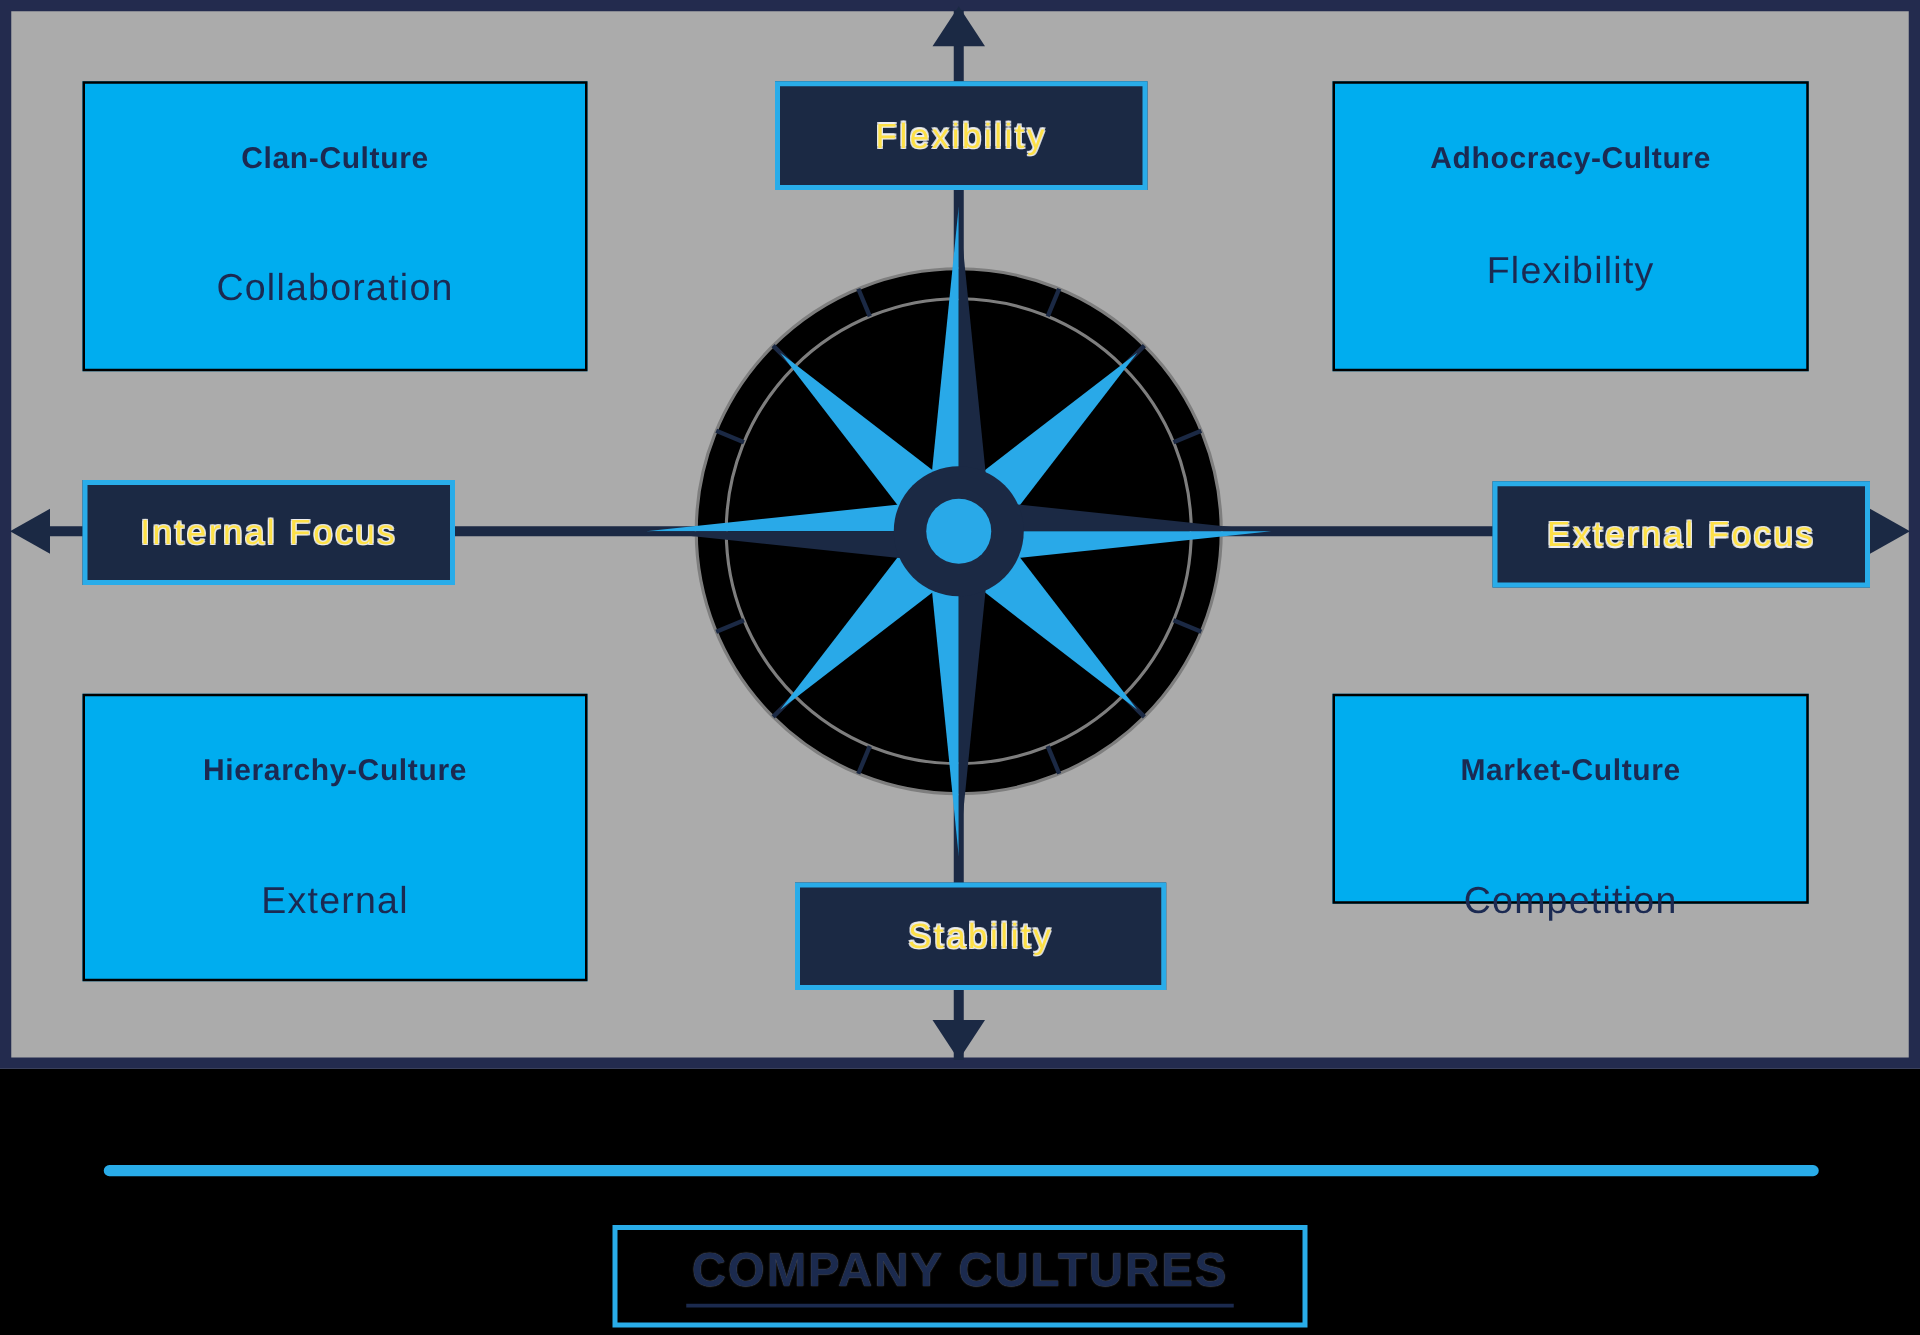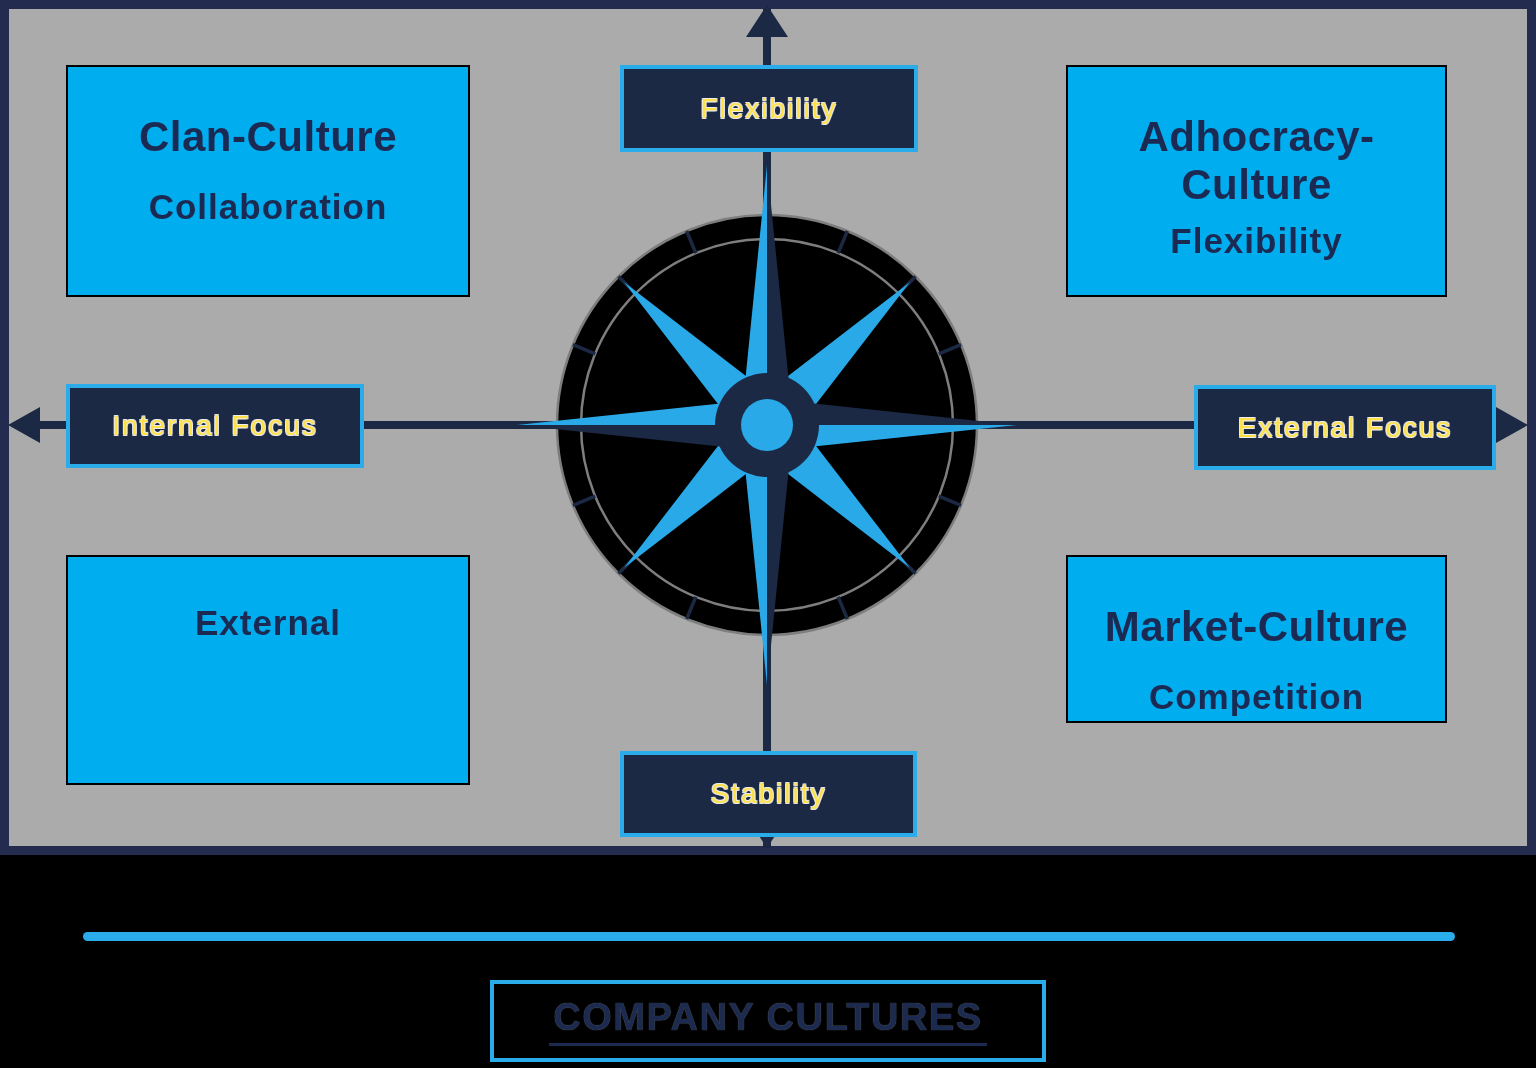--- a/index.html
+++ b/index.html
@@ -20,39 +20,39 @@
   .arrow.up{left:746px;top:5px;border-left:21px solid transparent;border-right:21px solid transparent;border-bottom:32px solid #1B2944;}
   .arrow.down{left:746px;top:816px;border-left:21px solid transparent;border-right:21px solid transparent;border-top:32px solid #1B2944;}
   .arrow.left{left:8px;top:407px;border-top:18px solid transparent;border-bottom:18px solid transparent;border-right:32px solid #1B2944;}
   .arrow.right{left:1496px;top:407px;border-top:18px solid transparent;border-bottom:18px solid transparent;border-left:32px solid #1B2944;}
   
   .quad{
     position:absolute;background:#00ADEF;border:2px solid #000;box-sizing:border-box;
     display:flex;flex-direction:column;align-items:center;
     padding-top:46px;gap:26px;color:#1B2A52;text-align:center;
   }
-  .quad .q-title{font-size:42px;font-weight:bold;letter-spacing:.5px;}
-  .quad .q-sub{font-size:35px;font-weight:bold;letter-spacing:1px;}
+  .quad .q-title{font-size:24px;font-weight:bold;letter-spacing:.5px;}
+  .quad .q-sub{font-size:30px;font-weight:normal;letter-spacing:1px;margin-top:47px;}
   .quad.clan{left:66px;top:65px;width:404px;height:232px;}
   .quad.adhocracy{left:1066px;top:65px;width:381px;height:232px;gap:12px;}
   .quad.hierarchy{left:66px;top:555px;width:404px;height:230px;}
   .quad.market{left:1066px;top:555px;width:381px;height:168px;}
   
   .axisbox{
     position:absolute;background:#1B2944;border:4px solid #29ACE9;box-sizing:border-box;
     display:flex;align-items:center;justify-content:center;
     color:#fde047;font-size:28px;letter-spacing:2px;
     text-shadow:-1px -1px 0 rgba(240,240,240,.85),1px -1px 0 rgba(240,240,240,.85),
                 -1px 1px 0 rgba(240,240,240,.85),1px 1px 0 rgba(240,240,240,.85),
                  0 -1px 0 rgba(240,240,240,.6),0 1px 0 rgba(240,240,240,.6);
   }
   .axisbox.top{left:620px;top:65px;width:298px;height:87px;}
   .axisbox.leftb{left:66px;top:384px;width:298px;height:84px;}
   .axisbox.rightb{left:1148px;top:385px;width:302px;height:85px;margin-left:46px;}
-  .axisbox.bottom{left:620px;top:706px;width:297px;height:86px;margin-top:45px;}
+  .axisbox.bottom{left:636px;top:706px;width:297px;height:86px;}
   
   .compass{position:absolute;left:507px;top:165px;width:520px;height:520px;}
   
   .sep{position:absolute;left:83px;top:932px;width:1372px;height:9px;border-radius:5px;background:#29ACE9;}
   .titlebox{
     position:absolute;left:490px;top:980px;width:556px;height:82px;
     border:4px solid #29ACE9;box-sizing:border-box;background:#000;
     display:flex;align-items:center;justify-content:center;
   }
   .titlebox .t{
@@ -78,20 +78,21 @@
 
   <div class="quad clan">
     <div class="q-title">Clan-Culture</div>
     <div class="q-sub">Collaboration</div>
   </div>
   <div class="quad adhocracy">
     <div class="q-title">Adhocracy-Culture</div>
     <div class="q-sub">Flexibility</div>
   </div>
   <div class="quad hierarchy">
+    <div class="q-title">Hierarchy-Culture</div>
     <div class="q-sub">External</div>
   </div>
   <div class="quad market">
     <div class="q-title">Market-Culture</div>
     <div class="q-sub">Competition</div>
   </div>
 
   <div class="axisbox top">
     <span>Flexibility</span>
   </div>

